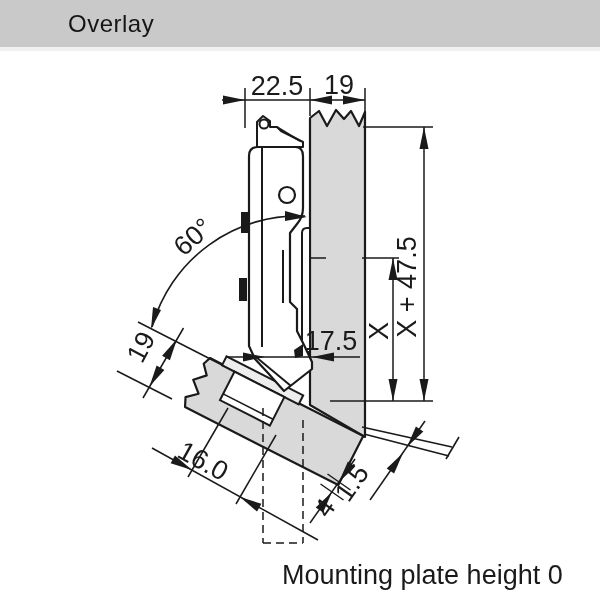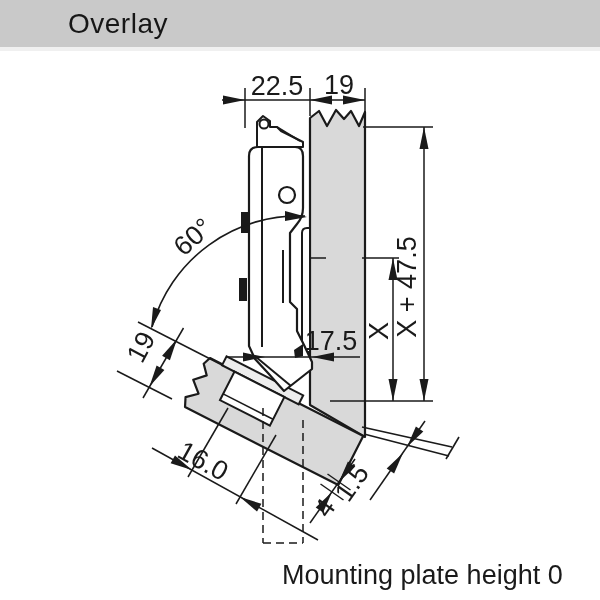--- a/index.html
+++ b/index.html
@@ -1,20 +1,20 @@
 <!DOCTYPE html>
 <html><head>
 <meta charset="utf-8">
 <style>
   html,body{margin:0;padding:0;width:600px;height:600px;background:#ffffff;overflow:hidden;
     font-family:"Liberation Sans", sans-serif;}
   .page{position:relative;width:600px;height:600px;background:#fff;}
   .header{position:absolute;top:0;left:0;width:600px;height:47px;background:#c9c9c9;
     border-bottom:4px solid #f0f0f0;display:flex;align-items:center;z-index:2;}
-  .header .title{margin-left:68px;font-size:28px;color:#161616;letter-spacing:0.5px;}
+  .header .title{margin-left:68px;font-size:24px;color:#161616;letter-spacing:0.5px;}
   svg{position:absolute;top:0;left:0;z-index:1;}
   .dimtext{font-size:27px;fill:#1a1a1a;}
   .caption{font-size:27px;fill:#1a1a1a;}
 </style>
 </head>
 <body>
 
 <div class="page">
   <div class="header">
     <span class="title">Overlay</span>

